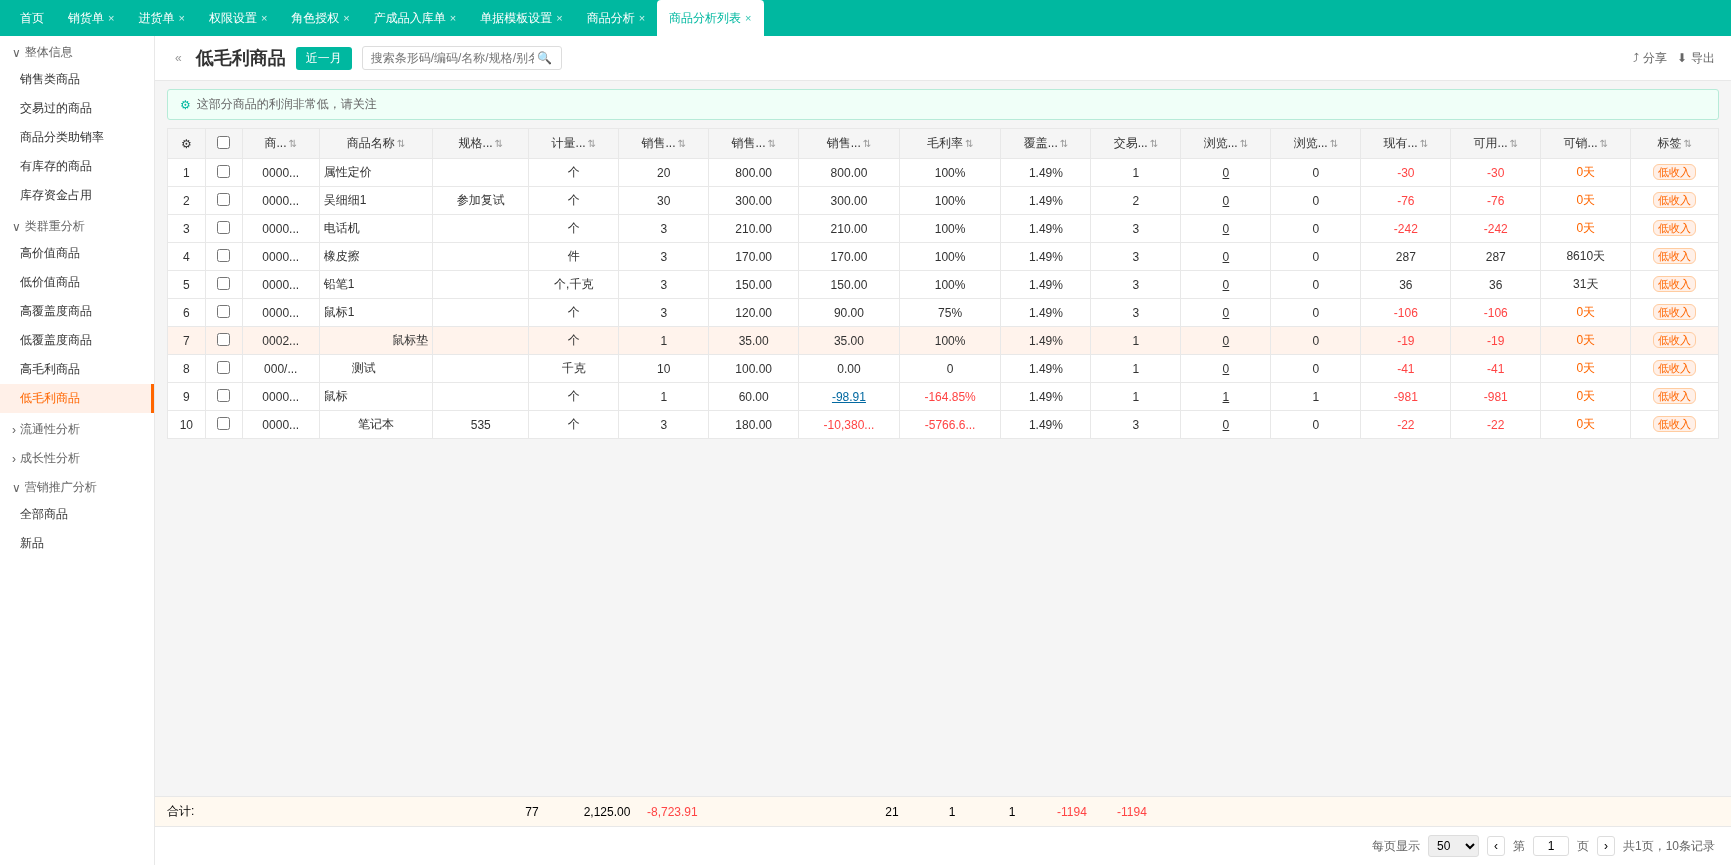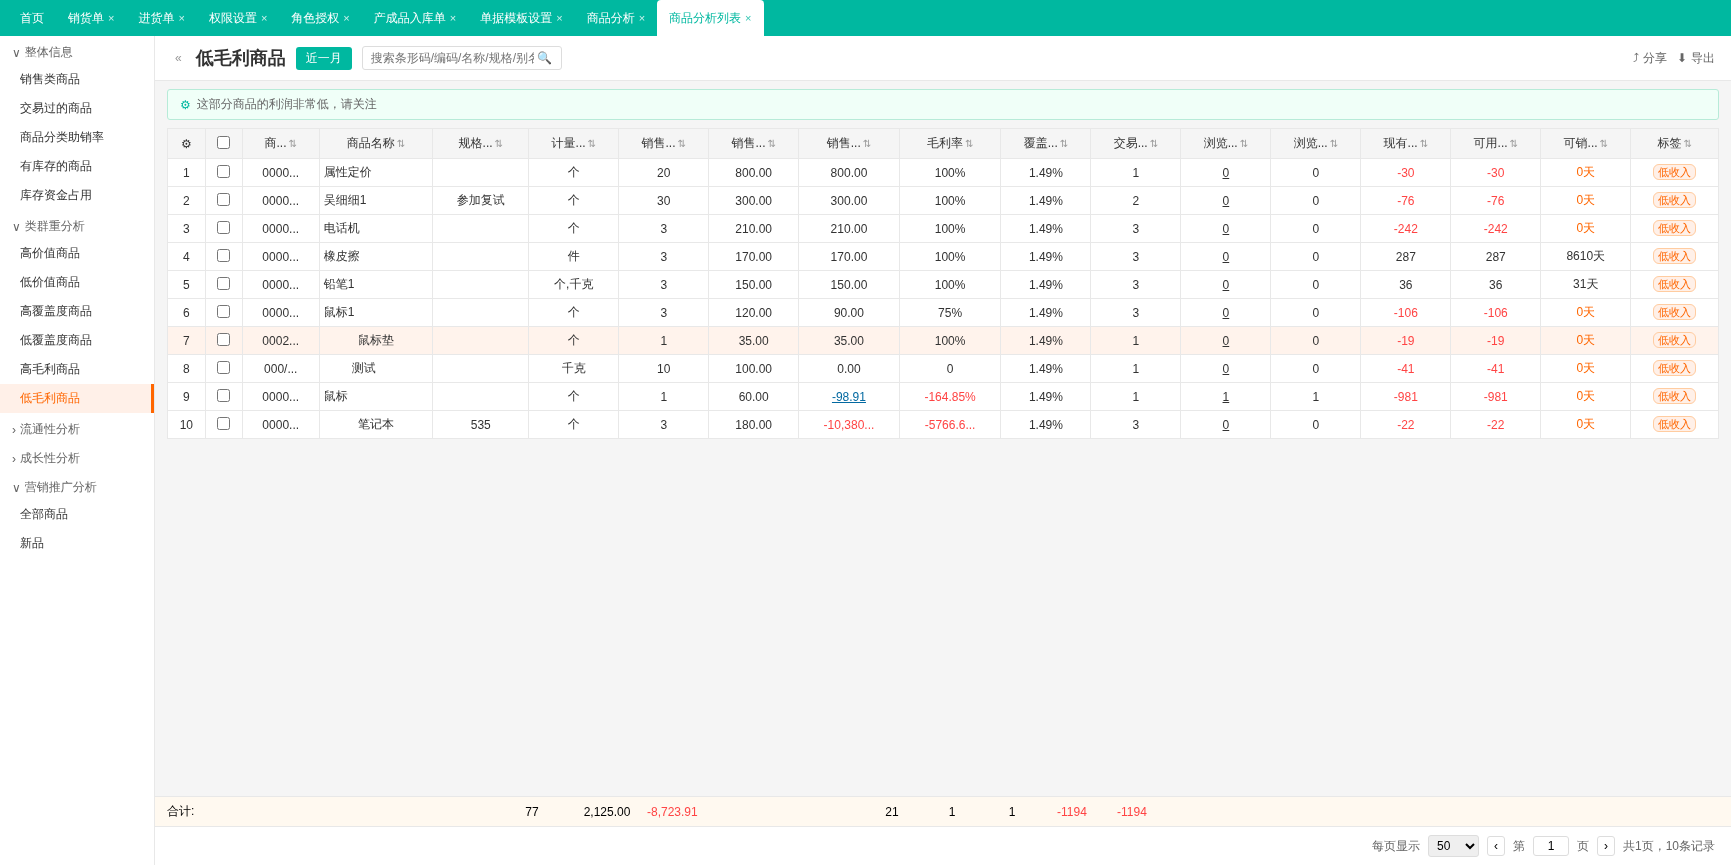--- a/index.html
+++ b/index.html
@@ -490,21 +490,21 @@
     <td>0</td>
     <td style="color:#ff4444;">-106</td>
     <td style="color:#ff4444;">-106</td>
     <td style="color:#ff6600;">0天</td>
     <td><span class="tag-low-income">低收入</span></td>
   </tr>
               <tr class="highlighted">
     <td>7</td>
     <td><input type="checkbox" style=""></td>
     <td>0002...</td>
-    <td style="text-align:center;">鼠标垫</td>
+    <td style="text-align:right;">鼠标垫</td>
     <td></td>
     <td>个</td>
     <td>1</td>
     <td>35.00</td>
     <td style="">35.00</td>
     <td style="">100%</td>
     <td>1.49%</td>
     <td>1</td>
     <td class="underline-link">0</td>
     <td>0</td>

